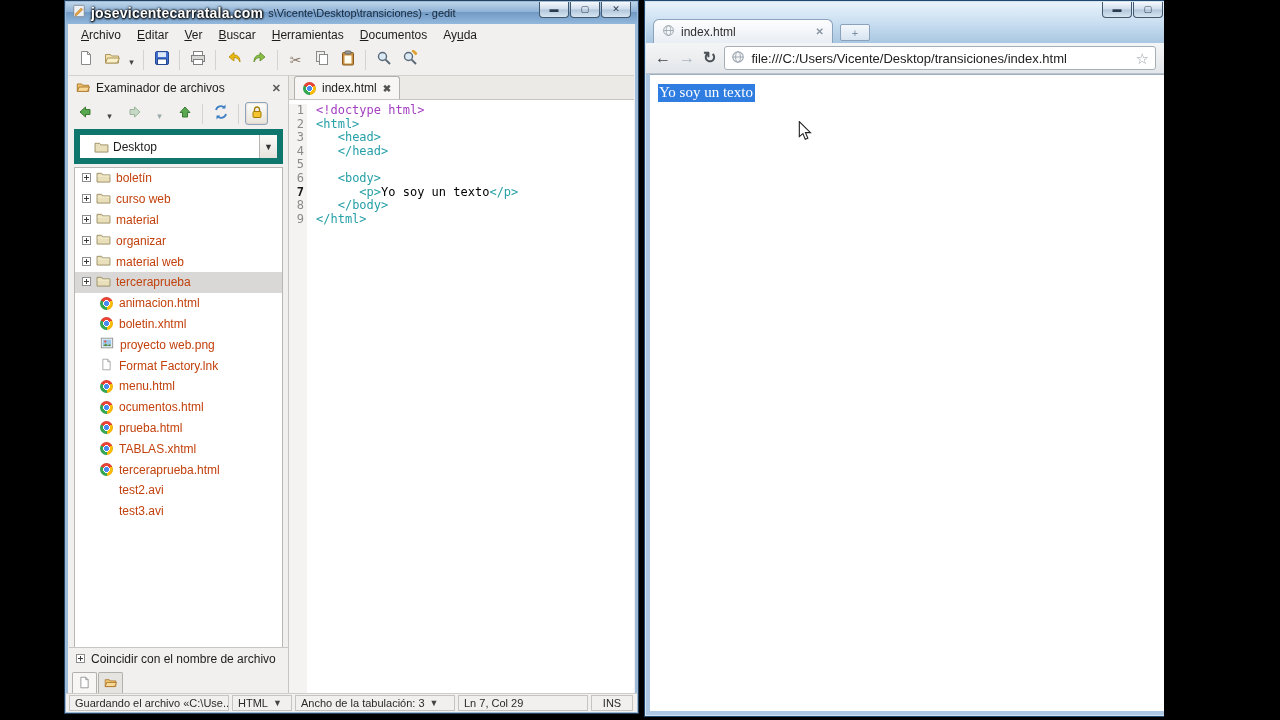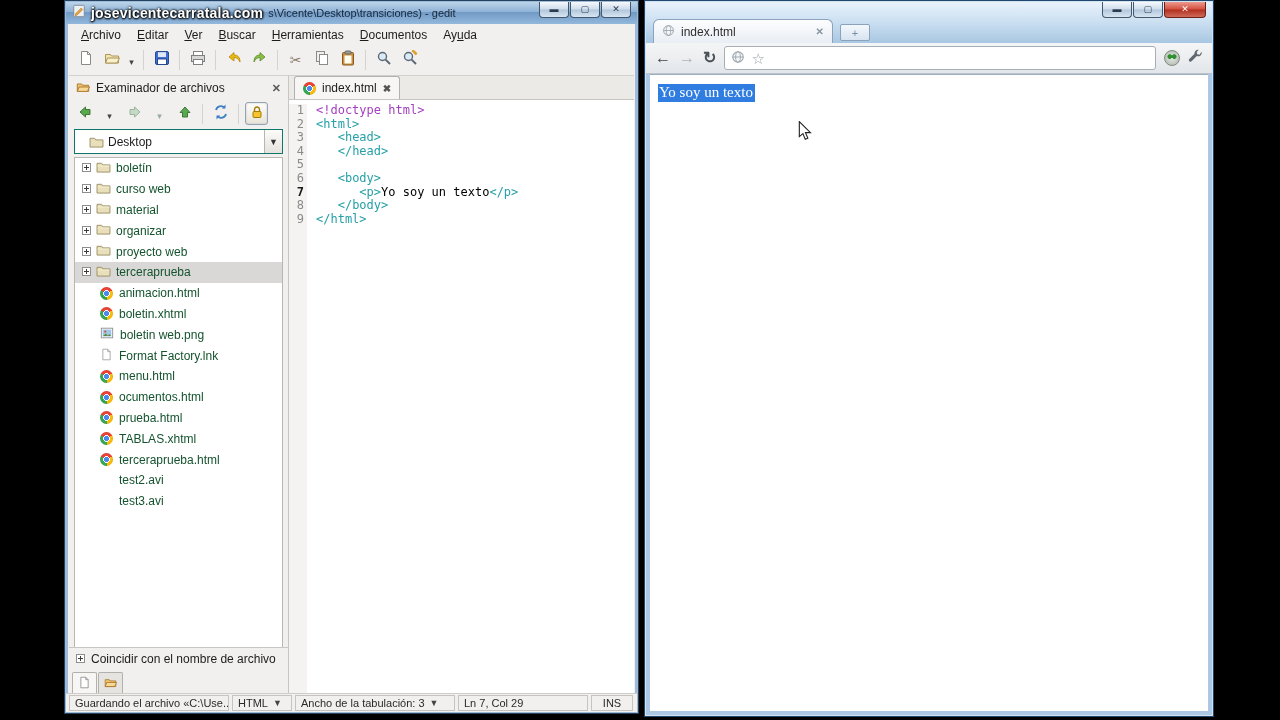--- a/index.html
+++ b/index.html
@@ -1,16 +1,16 @@
 <!DOCTYPE html>
 <html><head>
 <meta charset="utf-8">
 <style>
   html,body{margin:0;padding:0;background:#000;}
-  #stage{position:relative;width:1280px;height:720px;background:#000;overflow:hidden;
+  #stage{position:relative;width:1164px;height:720px;background:#000;overflow:hidden;
          font-family:"Liberation Sans",sans-serif;-webkit-font-smoothing:antialiased;}
   .win{position:absolute;box-sizing:border-box;}
 
   
   #gedit{left:64px;top:0;width:575px;height:714px;background:#f1f0ee;
          border:1px solid #24415f;box-shadow:inset 0 0 0 3px #9dbbd8;}
   .g-titlebar{position:absolute;left:1px;right:1px;top:1px;height:22px;
     background:linear-gradient(#bcd4ea,#8fb2d6 45%,#7099c4 46%,#93b8dc);
     display:flex;align-items:center;padding:0 6px;gap:5px;}
   .watermark{font-weight:bold;color:#fff;font-size:14px;letter-spacing:.2px;
@@ -36,26 +36,26 @@
 
   .g-main{position:absolute;left:4px;right:4px;top:75px;bottom:19px;display:flex;background:#fff;}
 
   
   .sidepanel{width:219px;background:#f1f0ee;border-right:1px solid #c8c6c2;display:flex;flex-direction:column;}
   .sp-header{height:24px;display:flex;align-items:center;gap:6px;padding:0 7px;font-size:12px;color:#1c1c1c;}
   .sp-close{margin-left:auto;color:#5c5c5c;font-size:11px;font-weight:bold;}
   .fb-toolbar{height:27px;display:flex;align-items:center;padding:0 4px;gap:2px;}
   .fbtn{width:21px;height:21px;display:flex;align-items:center;justify-content:center;border:1px solid transparent;border-radius:3px;}
   .fbtn.pressed{border-color:#8fa5ba;background:linear-gradient(#fdfdfb,#e8e4da);box-shadow:inset 0 0 2px #cbb;}
-  .fb-combo{height:23px;margin:2px 5px 3px 5px;background:#fff;border:1px solid #0f766e;
+  .fb-combo{height:23px;margin:2px 5px 3px 5px;background:#fff;border:6px solid #0f766e;
     display:flex;align-items:center;font-size:12px;color:#1c1c1c;}
   .fb-combo .cfold{margin:0 4px 0 14px;display:flex;}
   .combo-arrow{margin-left:auto;width:17px;align-self:stretch;border-left:1px solid #b7b5b1;
     background:linear-gradient(#fbfbf9,#e6e3dd);display:flex;align-items:center;justify-content:center;font-size:9px;color:#333;}
-  .fb-tree{flex:1;background:#fff;margin:0 5px;border:1px solid #b9b7b3;border-bottom:none;overflow:hidden;font-size:12px;color:#14532d;}
+  .fb-tree{flex:1;background:#fff;margin:0 5px;border:1px solid #b9b7b3;border-bottom:none;overflow:hidden;font-size:12px;color:#c2410c;}
   .trow{height:20.8px;display:flex;align-items:center;gap:5px;padding-left:7px;}
   .trow.selected{background:#d9d8d6;}
   .trow .flabel{white-space:nowrap;}
   .frow{height:20.8px;display:flex;align-items:center;gap:6px;padding-left:25px;}
   .icon-spacer{width:13px;height:13px;}
   .chrome-icon{width:13px;height:13px;border-radius:50%;flex:0 0 13px;
     background:radial-gradient(circle at 50% 50%, #4b8bf0 0 26%, #fff 27% 36%, rgba(0,0,0,0) 37%),
                conic-gradient(from -60deg, #ea4335 0 120deg, #fbbc05 0 240deg, #34a853 0 360deg);
     box-shadow:inset 0 0 0 0.5px rgba(0,0,0,.15);}
   .fb-match{height:22px;border-top:1px solid #c8c6c2;display:flex;align-items:center;gap:6px;
@@ -332,21 +332,21 @@
             <div class="trow">
               <span><svg viewBox="0 0 9 9" width="9" height="9">
                   <rect x="0.5" y="0.5" width="8" height="8" fill="#fff" stroke="#8e8e8e"></rect>
                   <line x1="2" y1="4.5" x2="7" y2="4.5" stroke="#3a3a3a"></line>
                   <line x1="4.5" y1="2" x2="4.5" y2="7" stroke="#3a3a3a"></line>
                 </svg></span>
               <span><svg viewBox="0 0 16 13" width="15" height="12">
                   <path d="M1 2.5h5l1.2 1.7H15V12H1z" fill="#e9e0bb" stroke="#9a8d62"></path>
                   <path d="M1.5 5.5H14.5" stroke="#f6efd2"></path>
                 </svg></span>
-              <span class="flabel">proyecto web</span>
+              <span class="flabel">material web</span>
             </div>
             <div class="trow selected">
               <span><svg viewBox="0 0 9 9" width="9" height="9">
                   <rect x="0.5" y="0.5" width="8" height="8" fill="#fff" stroke="#8e8e8e"></rect>
                   <line x1="2" y1="4.5" x2="7" y2="4.5" stroke="#3a3a3a"></line>
                   <line x1="4.5" y1="2" x2="4.5" y2="7" stroke="#3a3a3a"></line>
                 </svg></span>
               <span><svg viewBox="0 0 16 13" width="15" height="12">
                   <path d="M1 2.5h5l1.2 1.7H15V12H1z" fill="#e9e0bb" stroke="#9a8d62"></path>
                   <path d="M1.5 5.5H14.5" stroke="#f6efd2"></path>
@@ -361,21 +361,21 @@
               <span class="chrome-icon"></span>
               <span class="flabel">boletin.xhtml</span>
             </div>
             <div class="frow">
               <span><svg viewBox="0 0 16 16" width="14" height="14">
                   <rect x="1.5" y="2.5" width="13" height="11" fill="#fff" stroke="#8a8a8a"></rect>
                   <rect x="3" y="4" width="10" height="8" fill="#9ec7e8"></rect>
                   <circle cx="6" cy="6.3" r="1.2" fill="#e34234"></circle>
                   <path d="M3.5 11.5l3-3 2.5 2.5 2-2 1.5 2.5z" fill="#5a8a3a"></path>
                 </svg></span>
-              <span class="flabel">boletin web.png</span>
+              <span class="flabel">proyecto web.png</span>
             </div>
             <div class="frow">
               <span><svg viewBox="0 0 16 16" width="13" height="13">
                   <path d="M3.5 1.5h6l3 3v10h-9z" fill="#fff" stroke="#9a9a9a"></path>
                   <path d="M9.5 1.5v3h3" fill="none" stroke="#9a9a9a"></path>
                 </svg></span>
               <span class="flabel">Format Factory.lnk</span>
             </div>
             <div class="frow">
               <span class="chrome-icon"></span>
@@ -495,20 +495,21 @@
       <span class="navg" style="color:#aab4bd">→</span>
       <span class="navg" style="color:#4a5056">↻</span>
       <span class="omnibox">
         <span>
           <svg viewBox="0 0 16 16" width="14" height="14">
               <circle cx="8" cy="8" r="6" fill="#f4f6f8" stroke="#98a2ac" stroke-width="1.2"></circle>
               <ellipse cx="8" cy="8" rx="2.7" ry="6" fill="none" stroke="#98a2ac"></ellipse>
               <line x1="2" y1="8" x2="14" y2="8" stroke="#98a2ac"></line>
             </svg>
         </span>
+        <span class="omni-url">file:///C:/Users/Vicente/Desktop/transiciones/index.html</span>
         <span class="star">☆</span>
       </span>
       <span class="ext-icon"></span>
       <span>
         <svg viewBox="0 0 16 16" width="15" height="15">
             <path d="M14.4 3a3.7 3.7 0 0 1-5 4.5l-5.6 5.6a1.7 1.7 0 0 1-2.4-2.4L7 5.1A3.7 3.7 0 0 1 11.5.9L9.3 3.1l.6 2.4 2.4.6z" fill="#60676e"></path>
           </svg>
       </span>
     </div>
     <div class="c-content">

